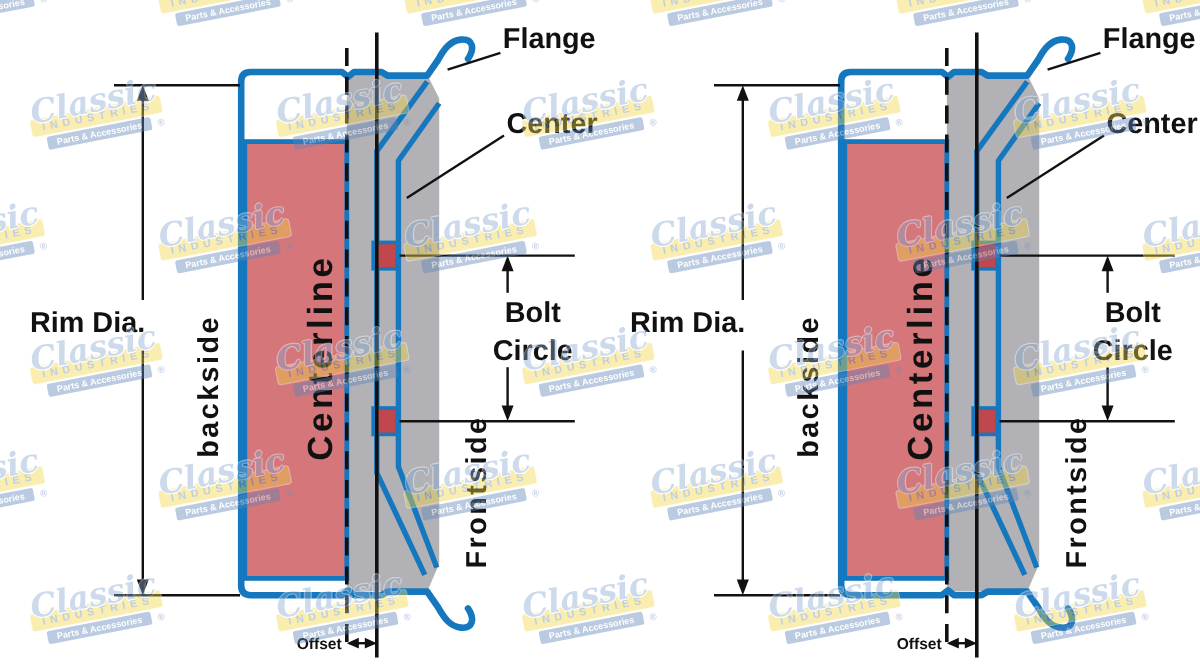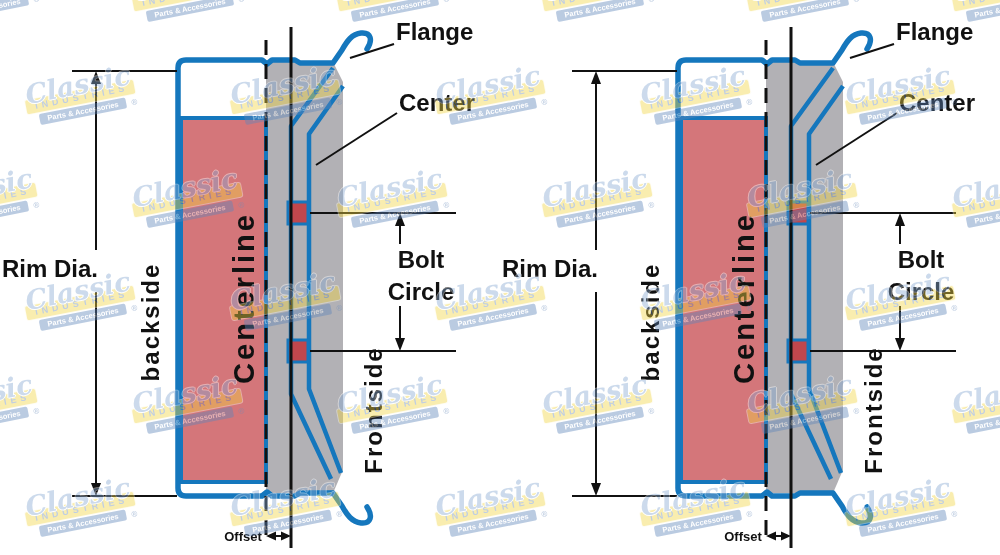--- a/index.html
+++ b/index.html
@@ -9,21 +9,21 @@
     background: #ffffff;
     overflow: hidden;
     position: relative;
     font-family: "Liberation Sans", sans-serif;
   }
   .panels {
     position: absolute; inset: 0;
     display: flex;
     z-index: 1;
   }
-  .panel { width: 500px; height: 555px; flex: 0 0 500px; }
+  .panel { width: 500px; height: 555px; flex: 0 0 500px; padding-left: 23px; }
   .panel svg { display: block; }
 
   
   .lbl {
     font-family: "Liberation Sans", sans-serif;
     font-weight: bold;
     fill: #111111;
   }
   .lbl-big   { font-size: 24px; }
   .lbl-vert  { font-size: 24px; letter-spacing: 2px; }

